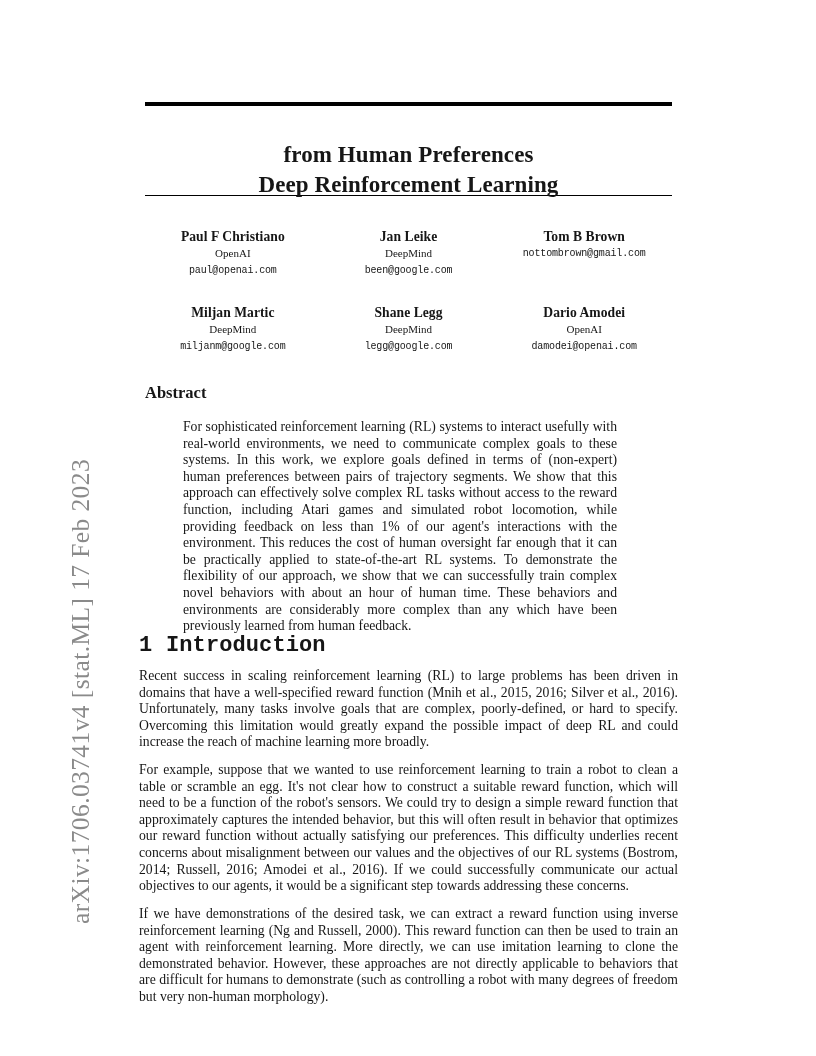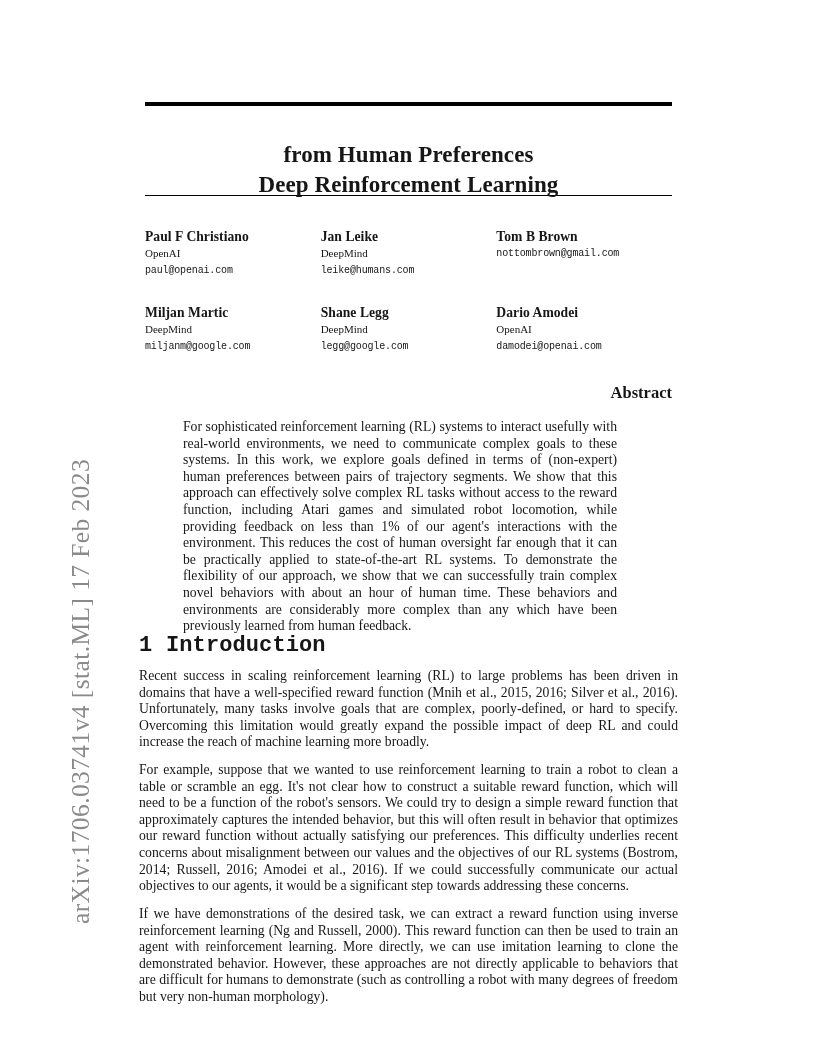--- a/index.html
+++ b/index.html
@@ -88,21 +88,21 @@
     top: 228px;
     width: 527px;
   }
   .author-row {
     display: flex;
     width: 100%;
     margin-bottom: 24px;
   }
   .author-col {
     flex: 1 1 0;
-    text-align: left;
+    text-align: center;
   }
   .author-name {
     font-weight: bold;
     font-size: 13.6px;
     line-height: 17px;
     letter-spacing: 0.05px;
   }
   .author-affil {
     font-size: 11px;
     line-height: 17px;
@@ -113,21 +113,21 @@
     line-height: 17.5px;
     letter-spacing: -0.15px;
   }
 
   
   #abstract-heading {
     position: absolute;
     left: 6px;
     top: 383px;
     width: 527px;
-    text-align: right;
+    text-align: left;
     font-weight: bold;
     font-size: 16.5px;
   }
   #abstract-body {
     position: absolute;
     left: 44px;
     top: 419px;
     width: 434px;
     font-size: 13.7px;
     line-height: 16.6px;
@@ -189,21 +189,21 @@
 
     <div class="author-row">
       <div class="author-col">
         <div class="author-name">Paul F Christiano</div>
         <div class="author-affil">OpenAI</div>
         <div class="author-email">paul@openai.com</div>
       </div>
       <div class="author-col">
         <div class="author-name">Jan Leike</div>
         <div class="author-affil">DeepMind</div>
-        <div class="author-email">leike@humans.com</div>
+        <div class="author-email">been@google.com</div>
       </div>
       <div class="author-col">
         <div class="author-name">Tom B Brown</div>
         <div class="author-email">nottombrown@gmail.com</div>
       </div>
     </div>
 
     <div class="author-row">
       <div class="author-col">
         <div class="author-name">Miljan Martic</div>

